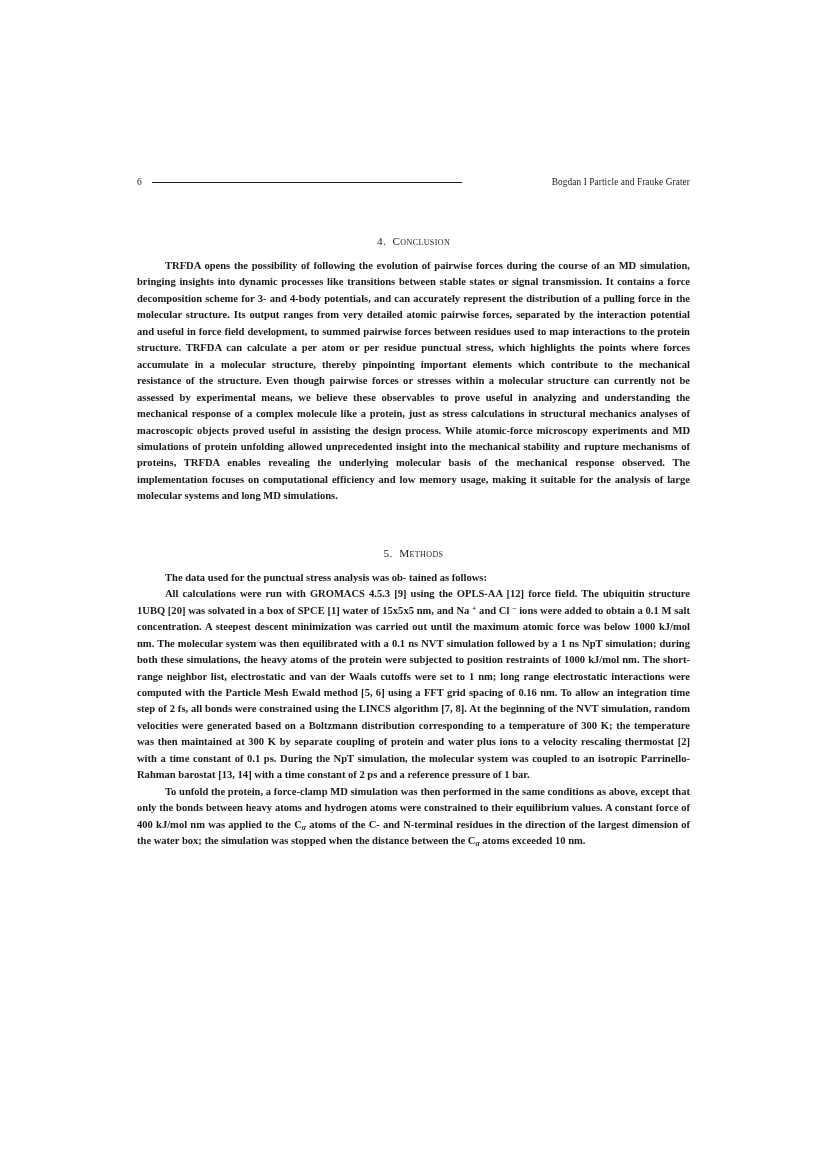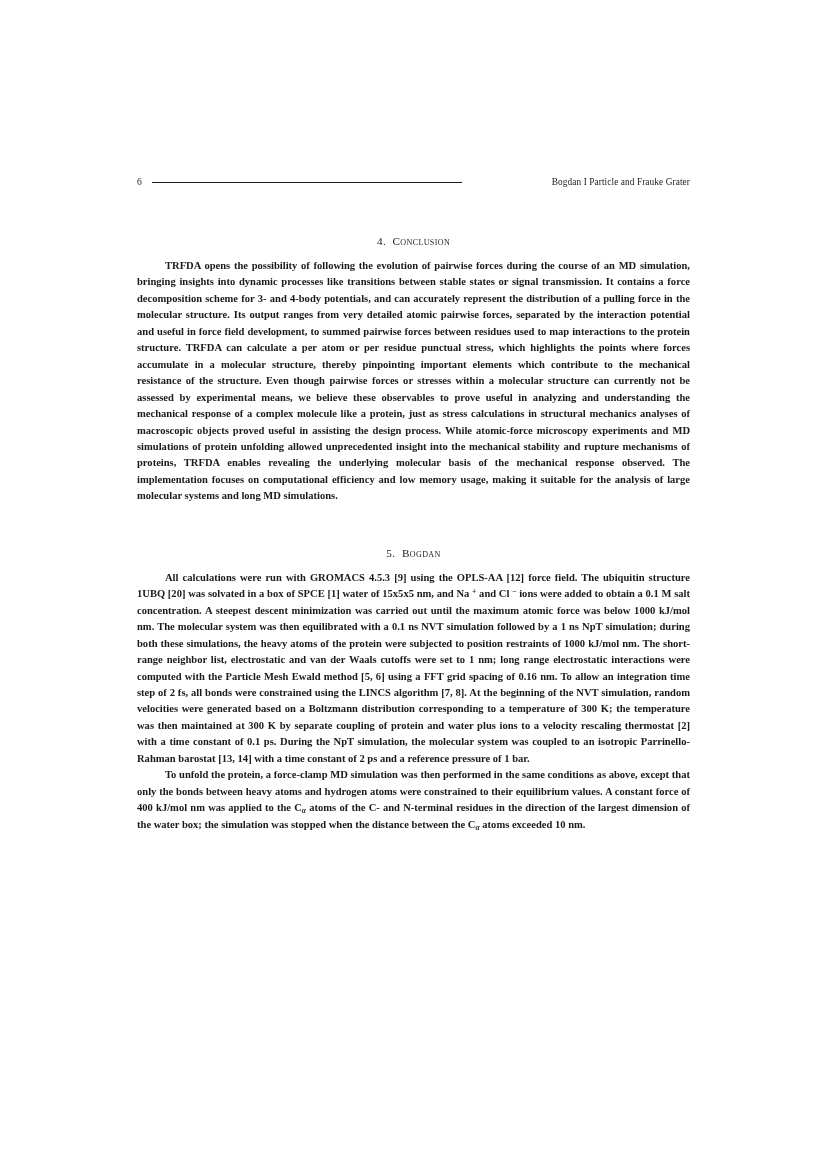--- a/index.html
+++ b/index.html
@@ -122,24 +122,25 @@
       <h2 class="section">
         <span class="numpart">4.</span>&nbsp;&nbsp;<span>Conclusion</span>
       </h2>
       <div class="gap-after-heading"></div>
 
       <p class="para">TRFDA opens the possibility of following the evolution of pairwise forces during the course of an MD simulation, bringing insights into dynamic processes like transitions between stable states or signal transmission. It contains a force decomposition scheme for 3- and 4-body potentials, and can accurately represent the distribution of a pulling force in the molecular structure. Its output ranges from very detailed atomic pairwise forces, separated by the interaction potential and useful in force field development, to summed pairwise forces between residues used to map interactions to the protein structure. TRFDA can calculate a per atom or per residue punctual stress, which highlights the points where forces accumulate in a molecular structure, thereby pinpointing important elements which contribute to the mechanical resistance of the structure. Even though pairwise forces or stresses within a molecular structure can currently not be assessed by experimental means, we believe these observables to prove useful in analyzing and understanding the mechanical response of a complex molecule like a protein, just as stress calculations in structural mechanics analyses of macroscopic objects proved useful in assisting the design process. While atomic-force microscopy experiments and MD simulations of protein unfolding allowed unprecedented insight into the mechanical stability and rupture mechanisms of proteins, TRFDA enables revealing the underlying molecular basis of the mechanical response observed. The implementation focuses on computational efficiency and low memory usage, making it suitable for the analysis of large molecular systems and long MD simulations.</p>
 
       <div class="gap-before-heading"></div>
 
       <h2 class="section">
-        <span class="numpart">5.</span>&nbsp;&nbsp;<span>Bogdan</span>
+        <span class="numpart">5.</span>&nbsp;&nbsp;<span>Methods</span>
       </h2>
       <div class="gap-after-heading2"></div>
 
+      <p class="para">The data used for the punctual stress analysis was ob- tained as follows:</p>
 
       <p class="para"><span>All calculations were run with GROMACS 4.5.3 [9] using the OPLS-AA [12] force field. The ubiquitin structure 1UBQ [20] was solvated in a box of SPCE [1] water of 15x5x5 nm, and Na </span><sup class="ion">+</sup><span> and Cl </span><sup class="ion">−</sup><span> ions were added to obtain a 0.1 M salt concentration. A steepest descent minimization was carried out until the maximum atomic force was below 1000 kJ/mol nm. The molecular system was then equilibrated with a 0.1 ns NVT simulation followed by a 1 ns NpT simulation; during both these simulations, the heavy atoms of the protein were subjected to position restraints of 1000 kJ/mol nm. The short-range neighbor list, electrostatic and van der Waals cutoffs were set to 1 nm; long range electrostatic interactions were computed with the Particle Mesh Ewald method [5, 6] using a FFT grid spacing of 0.16 nm. To allow an integration time step of 2 fs, all bonds were constrained using the LINCS algorithm [7, 8]. At the beginning of the NVT simulation, random velocities were generated based on a Boltzmann distribution corresponding to a temperature of 300 K; the temperature was then maintained at 300 K by separate coupling of protein and water plus ions to a velocity rescaling thermostat [2] with a time constant of 0.1 ps. During the NpT simulation, the molecular system was coupled to an isotropic Parrinello-Rahman barostat [13, 14] with a time constant of 2 ps and a reference pressure of 1 bar.</span></p>
 
       <p class="para"><span>To unfold the protein, a force-clamp MD simulation was then performed in the same conditions as above, except that only the bonds between heavy atoms and hydrogen atoms were constrained to their equilibrium values. A constant force of 400 kJ/mol nm was applied to the C</span><sub class="alpha">α</sub><span> atoms of the C- and N-terminal residues in the direction of the largest dimension of the water box; the simulation was stopped when the distance between the C</span><sub class="alpha">α</sub><span> atoms exceeded 10 nm.</span></p>
 
     </div>
   </div>
 </div>
 
 </body></html>

